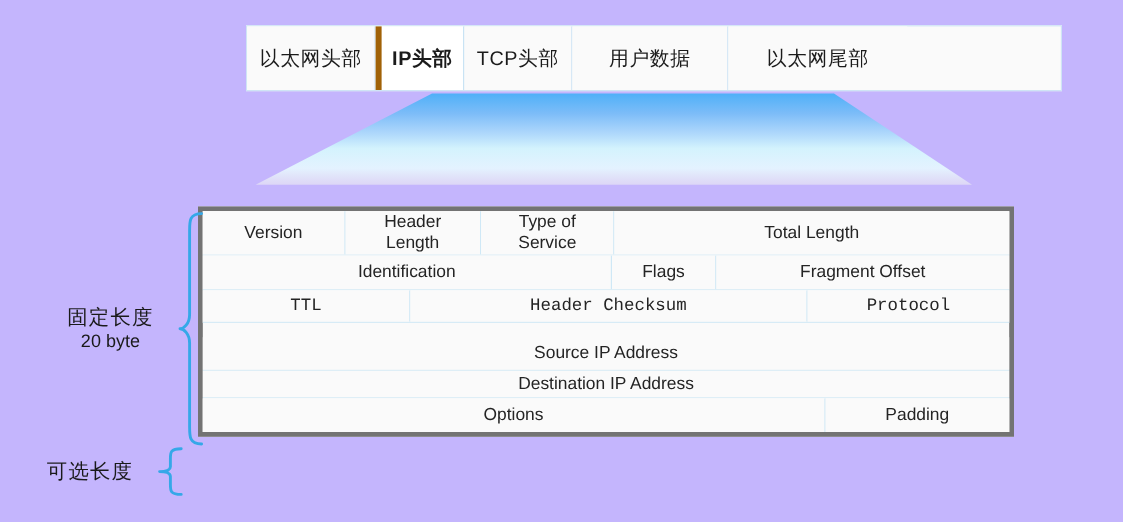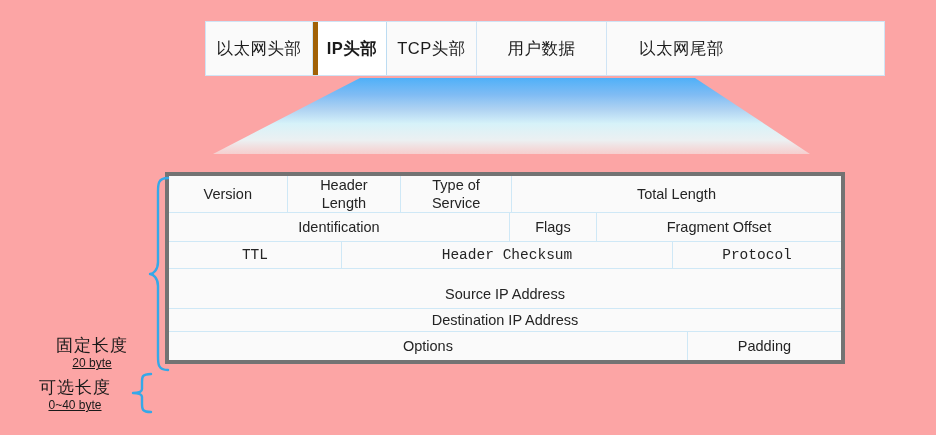--- a/index.html
+++ b/index.html
@@ -7,21 +7,21 @@
     width: 936px;
     height: 435px;
     background: #f7f7f7;
     font-family: "Liberation Sans", "DejaVu Sans", sans-serif;
     overflow: hidden;
   }
   #stage {
     position: relative;
     width: 936px;
     height: 435px;
-    background: #fca5a5;
+    background: #c4b5fd;
   }
 
   
   #frame-strip {
     position: absolute;
     left: 205px;
     top: 21px;
     width: 680px;
     height: 55px;
     display: flex;
@@ -91,42 +91,41 @@
   .r2 { height: 39px; }
   .r3 { height: 38px; font-family: Liberation Mono, monospace; }
   .r4 { height: 39px; margin-top: 12px; }
   .r5 { height: 32px; justify-content: flex-end; }
   .r6 { height: 39px; }
 
   
   .brace-group {
     position: absolute;
     display: flex;
-    align-items: flex-end;
+    align-items: center;
   }
   #brace-fixed { left: 40px; top: 176px; width: 130px; height: 196px; }
   #brace-optional { left: 23px; top: 372px; width: 130px; height: 42px; }
 
   .brace-label {
     flex: 1;
     text-align: center;
     color: #1a1a1a;
     padding-right: 4px;
   }
   .brace-label .cn {
     display: block;
     font-size: 17px;
     letter-spacing: 1px;
     line-height: 1.25;
   }
   .brace-label .en {
     display: block;
-    font-size: 12px;
+    font-size: 15px;
     line-height: 1.3;
-    text-decoration: underline;
   }
   .brace-svg { width: 22px; height: 100%; }
 </style>
 </head>
 <body>
 
 <div id="stage">
 
   <div id="frame-strip">
     <div class="frame-cell" style="width:107px">
@@ -230,20 +229,19 @@
       <span class="en">20 byte</span>
     </div>
     <svg class="brace-svg" viewBox="0 0 22 196" preserveAspectRatio="none">
       <path d="M20 2 C10 2 10 8 10 16 L10 86 C10 94 5 98 2 98 C5 98 10 102 10 110 L10 180 C10 188 10 194 20 194" fill="none" stroke="#35a8e8" stroke-width="2.4" stroke-linecap="round" stroke-linejoin="round"></path>
     </svg>
   </div>
 
   <div class="brace-group" id="brace-optional">
     <div class="brace-label">
       <span class="cn">可选长度</span>
-      <span class="en">0~40 byte</span>
     </div>
     <svg class="brace-svg" viewBox="0 0 22 42" preserveAspectRatio="none">
       <path d="M20 2 C11 2 11 5 11 10 L11 17 C11 20 6 21 2 21 C6 21 11 22 11 25 L11 32 C11 37 11 40 20 40" fill="none" stroke="#35a8e8" stroke-width="2.4" stroke-linecap="round" stroke-linejoin="round"></path>
     </svg>
   </div>
 
 </div>
 
 </body></html>

